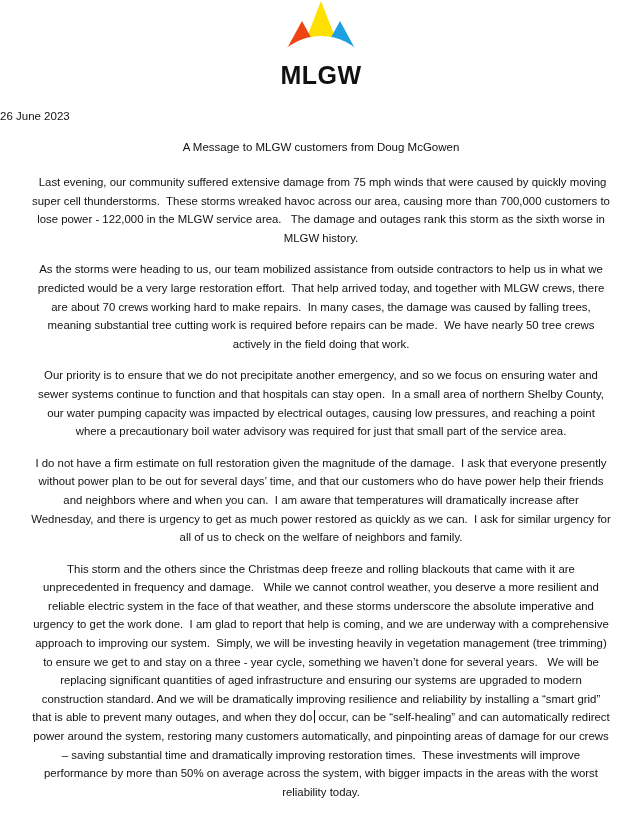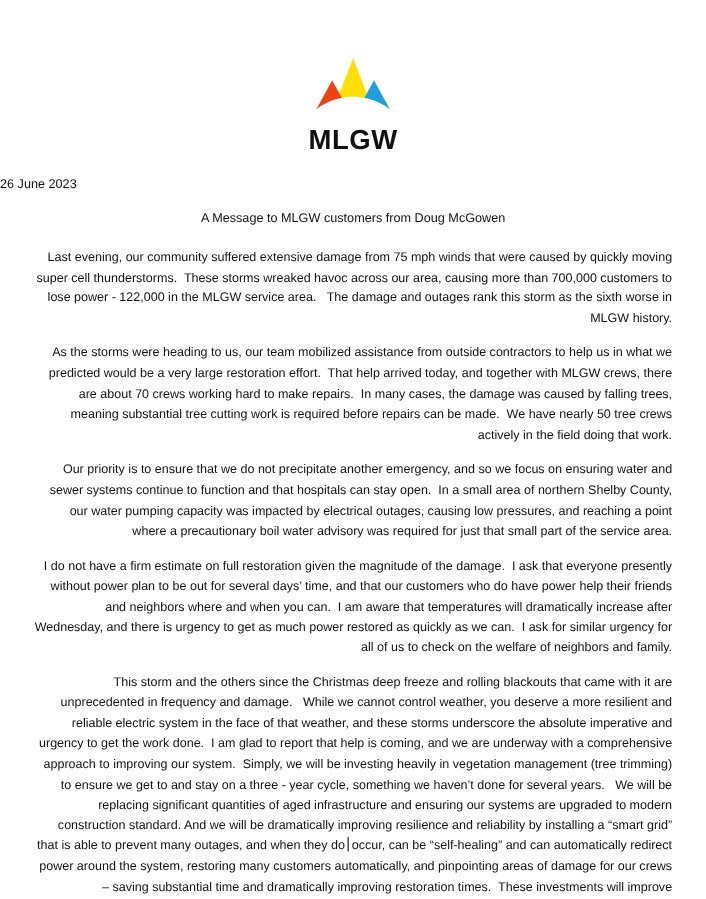--- a/index.html
+++ b/index.html
@@ -19,21 +19,20 @@
   .page {
     width: 642px;
     height: 817px;
     box-sizing: border-box;
     background: #ffffff;
     position: relative;
   }
 
   
   .logo-block {
-    padding-top: 52px;
     display: flex;
     flex-direction: column;
     align-items: center;
   }
   .logo-mark {
     position: relative;
     width: 96px;
     height: 62px;
   }
   .logo-mark svg { display: block; }
@@ -67,21 +66,21 @@
     padding: 0 31px;
     box-sizing: border-box;
     width: 642px;
     margin-top: 20px;
   }
   .para {
     font-size: 11.4px;
     line-height: 18.6px;
     color: #111111;
     margin: 0 0 13px 0;
-    text-align: right;
+    text-align: center;
     white-space: pre-wrap;
   }
 
   .caret {
     display: inline-block;
     width: 1px;
     height: 13px;
     background: #111;
     vertical-align: -2px;
     margin-left: 2px;

